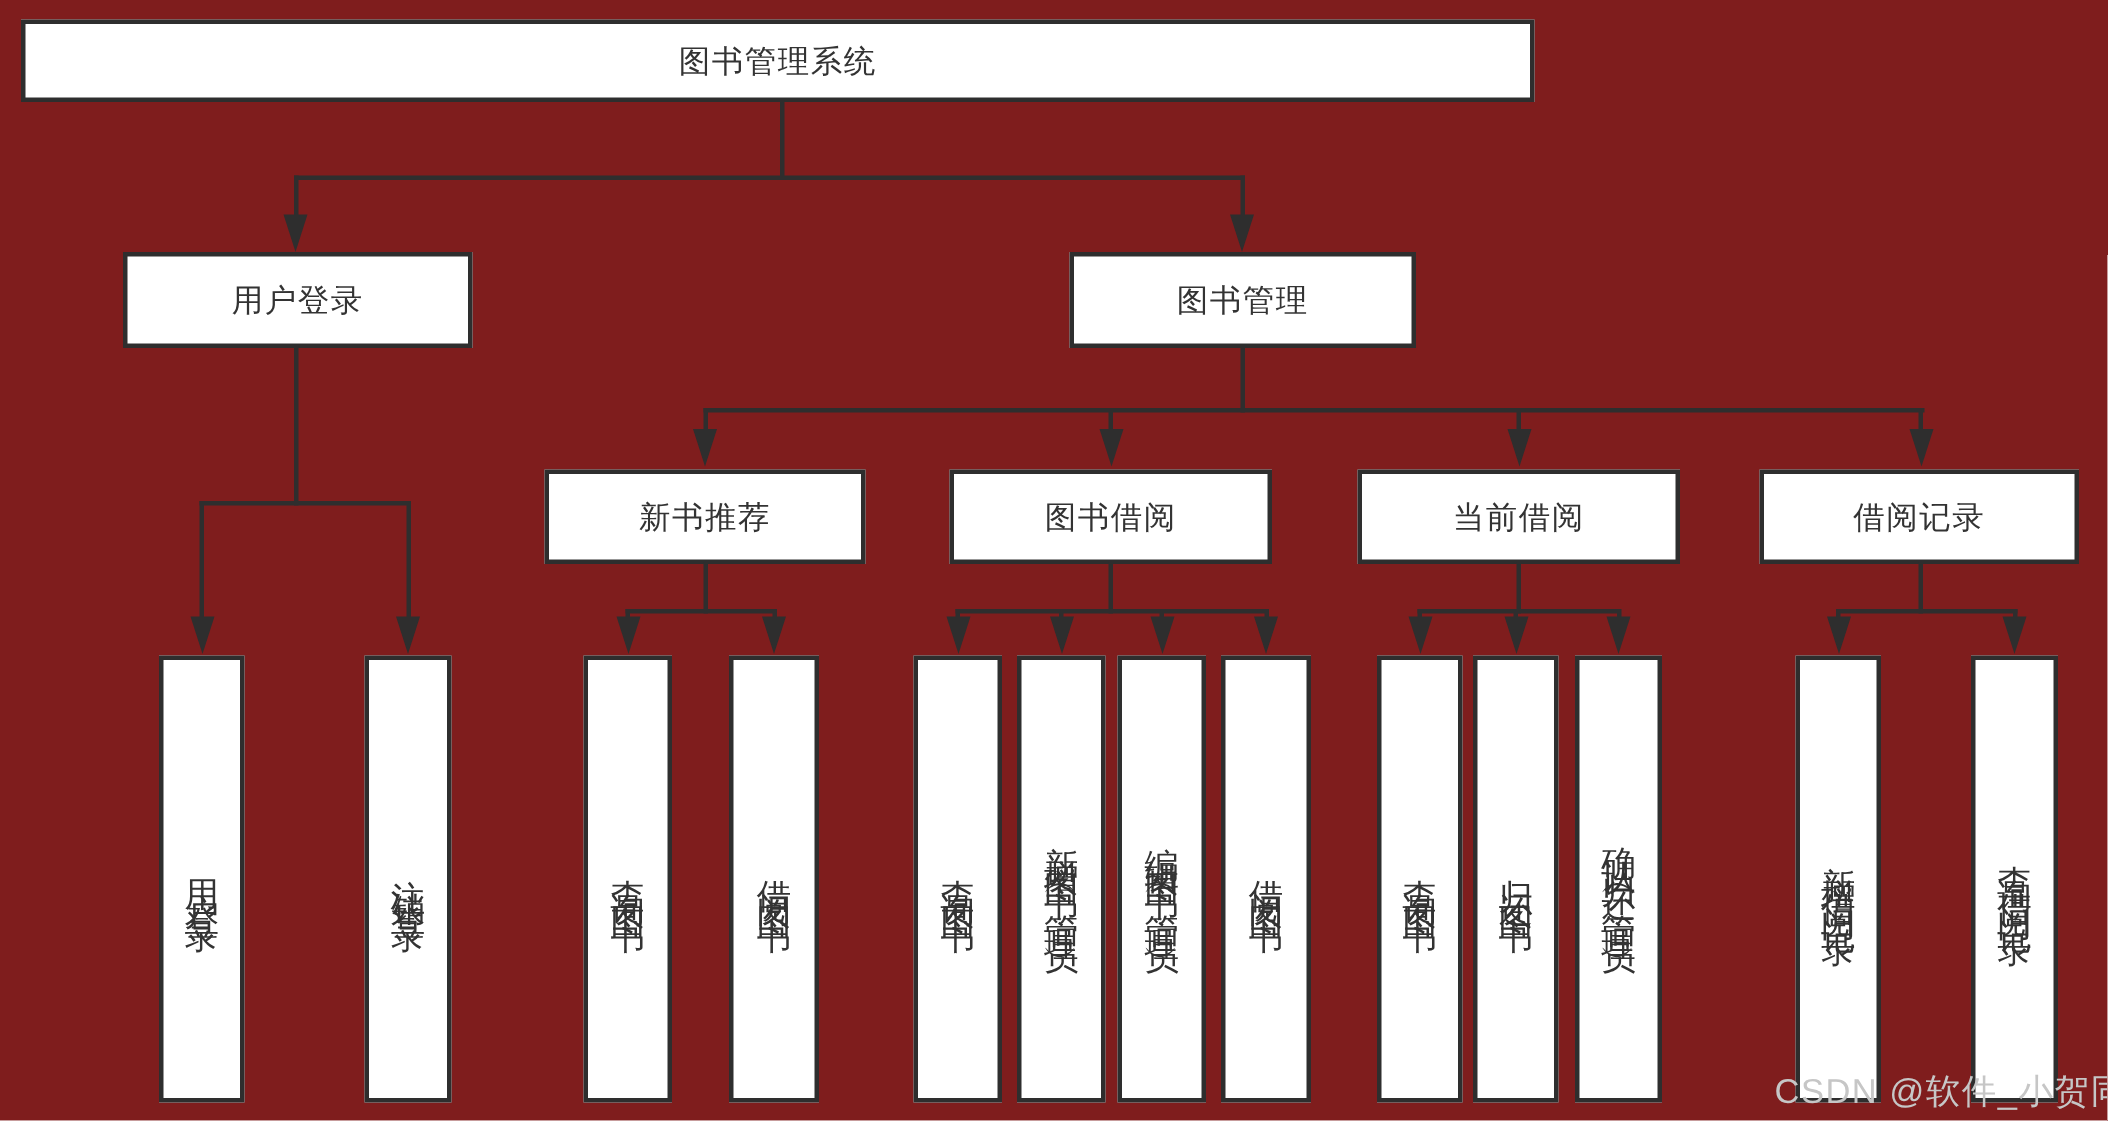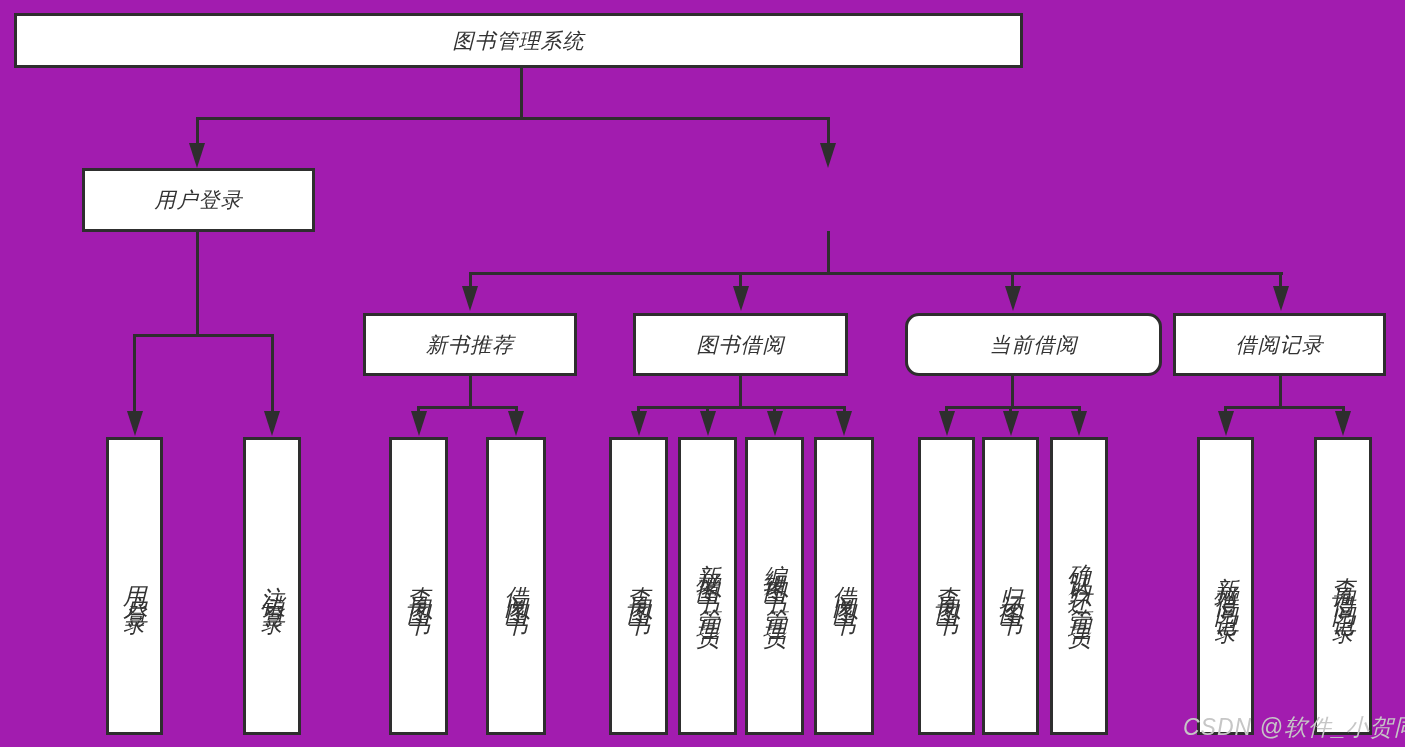--- a/index.html
+++ b/index.html
@@ -1,18 +1,18 @@
 <!DOCTYPE html>
 <html><head>
 <meta charset="utf-8">
 <style>
   html,body{margin:0;padding:0;background:#fff;}
   #canvas{
-    position:relative;width:1405px;height:747px;background:#a21caf;
-    font-family:"Liberation Sans","DejaVu Sans",sans-serif;overflow:hidden;font-style:italic;
+    position:relative;width:1405px;height:747px;background:#7f1d1d;
+    font-family:"Liberation Sans","DejaVu Sans",sans-serif;overflow:hidden;
   }
   .hbox{
     position:absolute;box-sizing:border-box;background:#ffffff;
     border:3px solid #2e2e2e;display:flex;align-items:center;justify-content:center;
     font-size:21px;color:#333333;letter-spacing:1px;white-space:nowrap;
   }
   .vbox{
     position:absolute;top:437px;height:298px;box-sizing:border-box;background:#ffffff;
     border:3px solid #2e2e2e;display:flex;align-items:center;justify-content:center;
   }
@@ -40,20 +40,21 @@
   <div class="hbox" style="left:14px;top:13px;width:1009px;height:55px;">图书管理系统</div>
 
   <div class="vline" style="left:520px;top:67px;height:53px;"></div>
   <div class="hline" style="left:196px;top:117px;width:634px;"></div>
   <div class="vline" style="left:196px;top:117px;height:30px;"></div>
   <div class="vline" style="left:827px;top:117px;height:30px;"></div>
   <div class="arrow" style="left:189px;top:143px;"></div>
   <div class="arrow" style="left:820px;top:143px;"></div>
 
   <div class="hbox" style="left:82px;top:168px;width:233px;height:64px;">用户登录</div>
+  <div class="hbox" style="left:713px;top:168px;width:231px;height:64px;">图书管理</div>
 
   <div class="vline" style="left:196px;top:231px;height:106px;"></div>
   <div class="hline" style="left:133px;top:334px;width:141px;"></div>
   <div class="vline" style="left:133px;top:334px;height:80px;"></div>
   <div class="vline" style="left:271px;top:334px;height:80px;"></div>
   <div class="arrow" style="left:127px;top:411px;"></div>
   <div class="arrow" style="left:264px;top:411px;"></div>
 
   <div class="vline" style="left:827px;top:231px;height:44px;"></div>
   <div class="hline" style="left:469px;top:272px;width:814px;"></div>
@@ -61,21 +62,21 @@
   <div class="vline" style="left:739px;top:272px;height:18px;"></div>
   <div class="vline" style="left:1011px;top:272px;height:18px;"></div>
   <div class="vline" style="left:1279px;top:272px;height:18px;"></div>
   <div class="arrow" style="left:462px;top:286px;"></div>
   <div class="arrow" style="left:733px;top:286px;"></div>
   <div class="arrow" style="left:1005px;top:286px;"></div>
   <div class="arrow" style="left:1273px;top:286px;"></div>
 
   <div class="hbox" style="left:633px;top:313px;width:215px;height:63px;">图书借阅</div>
   <div class="hbox" style="left:363px;top:313px;width:214px;height:63px;">新书推荐</div>
-  <div class="hbox" style="left:905px;top:313px;width:257px;height:63px;border-radius:14px;">当前借阅</div>
+  <div class="hbox" style="left:905px;top:313px;width:215px;height:63px;">当前借阅</div>
   <div class="hbox" style="left:1173px;top:313px;width:213px;height:63px;">借阅记录</div>
 
   <div class="vline" style="left:469px;top:375px;height:34px;"></div>
   <div class="hline" style="left:417px;top:406px;width:101px;"></div>
   <div class="vline" style="left:417px;top:406px;height:8px;"></div>
   <div class="vline" style="left:515px;top:406px;height:8px;"></div>
   <div class="arrow" style="left:411px;top:411px;"></div>
   <div class="arrow" style="left:508px;top:411px;"></div>
 
   <div class="vline" style="left:739px;top:375px;height:34px;"></div>

